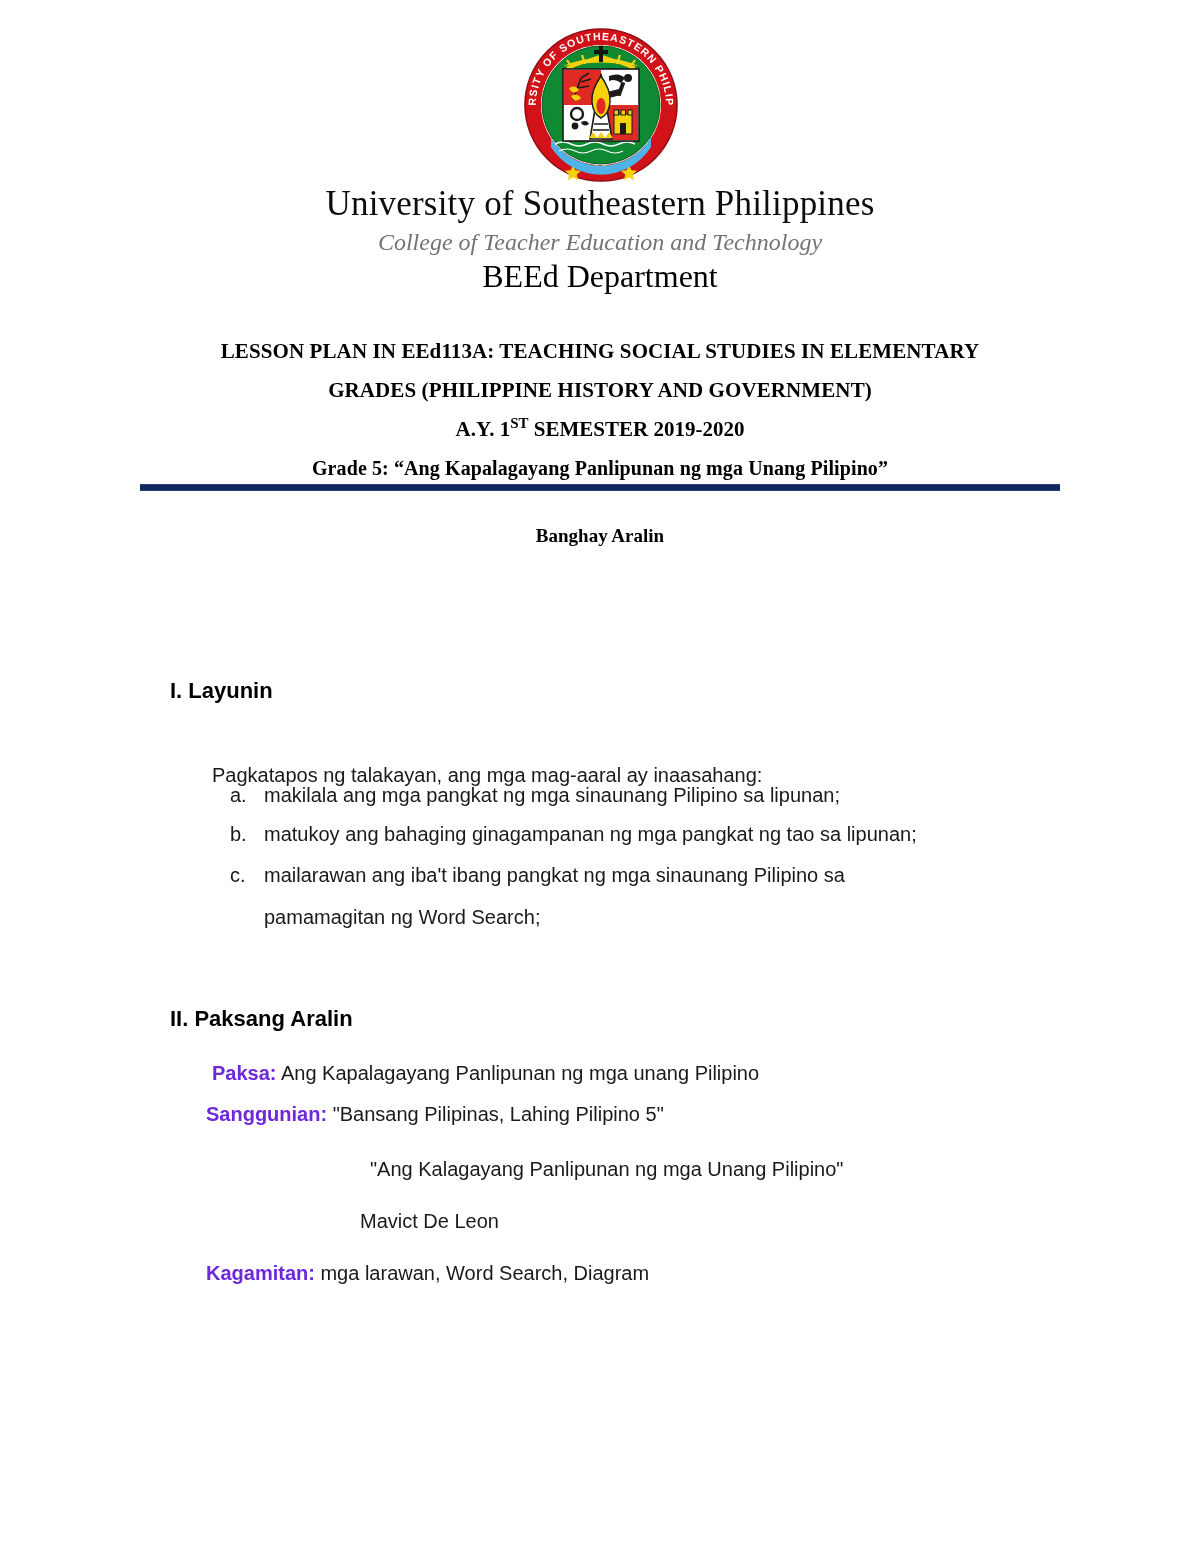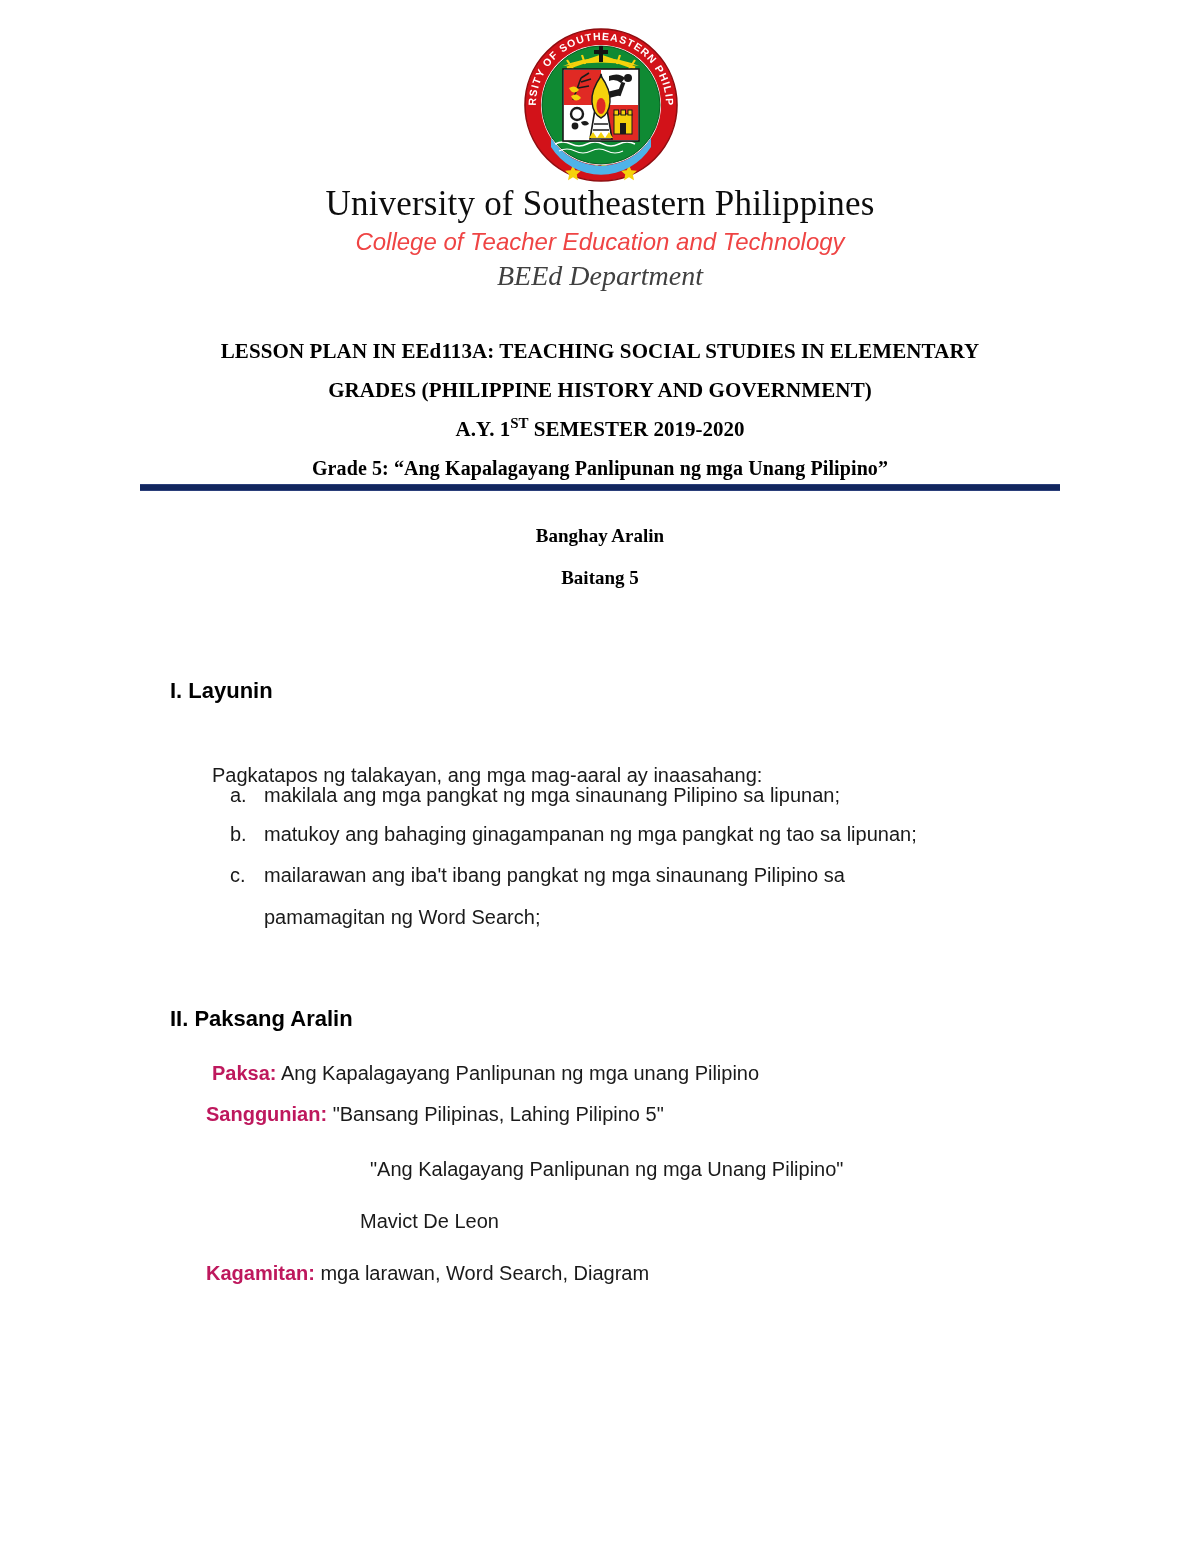--- a/index.html
+++ b/index.html
@@ -43,32 +43,31 @@
     text-align: center;
   }
   .lh-univ {
     font-family: "Liberation Serif", serif;
     font-size: 35px;
     line-height: 42px;
     letter-spacing: 0.2px;
     color: #0d0d0d;
   }
   .lh-college {
-    font-family: Liberation Sans, sans-serif;
+    font-family: Liberation Serif, serif;
     font-style: italic;
     font-size: 24px;
     line-height: 34px;
-    color: #ef4444;
+    color: #737373;
   }
   .lh-dept {
     font-family: "Liberation Serif", serif;
-    font-style: italic;
-    font-size: 28px;
+    font-size: 32px;
     line-height: 34px;
-    color: #404040;
+    color: #000000;
   }
 
   
   .titleblock {
     position: absolute;
     left: 140px;
     top: 332px;
     width: 920px;
     text-align: center;
     font-family: "Liberation Serif", serif;
@@ -157,21 +156,21 @@
 
   .kv {
     position: absolute;
     font-family: "Liberation Sans", sans-serif;
     font-size: 20px;
     color: #1a1a1a;
     white-space: nowrap;
   }
   .kv b {
     font-weight: bold;
-    color: #be185d;
+    color: #6d28d9;
   }
 </style>
 </head>
 <body>
 
 <div class="page">
 
   <div class="seal-wrap">
     <svg class="seal-svg" viewBox="0 0 180 158" xmlns="http://www.w3.org/2000/svg">
       <defs>
@@ -273,21 +272,20 @@
     <div class="tb-line l1">LESSON PLAN IN EEd113A: TEACHING SOCIAL STUDIES IN ELEMENTARY</div>
     <div class="tb-line l2">GRADES (PHILIPPINE HISTORY AND GOVERNMENT)</div>
     <div class="tb-line l3"><span>A.Y. 1</span><span class="sup">ST</span><span> SEMESTER 2019-2020</span></div>
     <div class="tb-line l4">Grade 5:  “Ang Kapalagayang Panlipunan ng mga Unang Pilipino”</div>
   </div>
 
   <div class="rule"></div>
 
   <div class="subhead">
     <div class="sh-line">Banghay Aralin</div>
-    <div class="sh-line">Baitang 5</div>
   </div>
 
   <div class="body-area">
 
     <div class="sec-head" style="left:170px; top:678px;">I.  Layunin</div>
 
     <div class="para" style="left:212px; top:764px;">Pagkatapos ng talakayan, ang mga mag-aaral ay inaasahang:</div>
 
     <div class="list-row" style="left:230px; top:783px; top:784px;">
       <span class="li-marker">a.</span><span>makilala ang  mga pangkat ng mga sinaunang Pilipino sa lipunan;</span>

